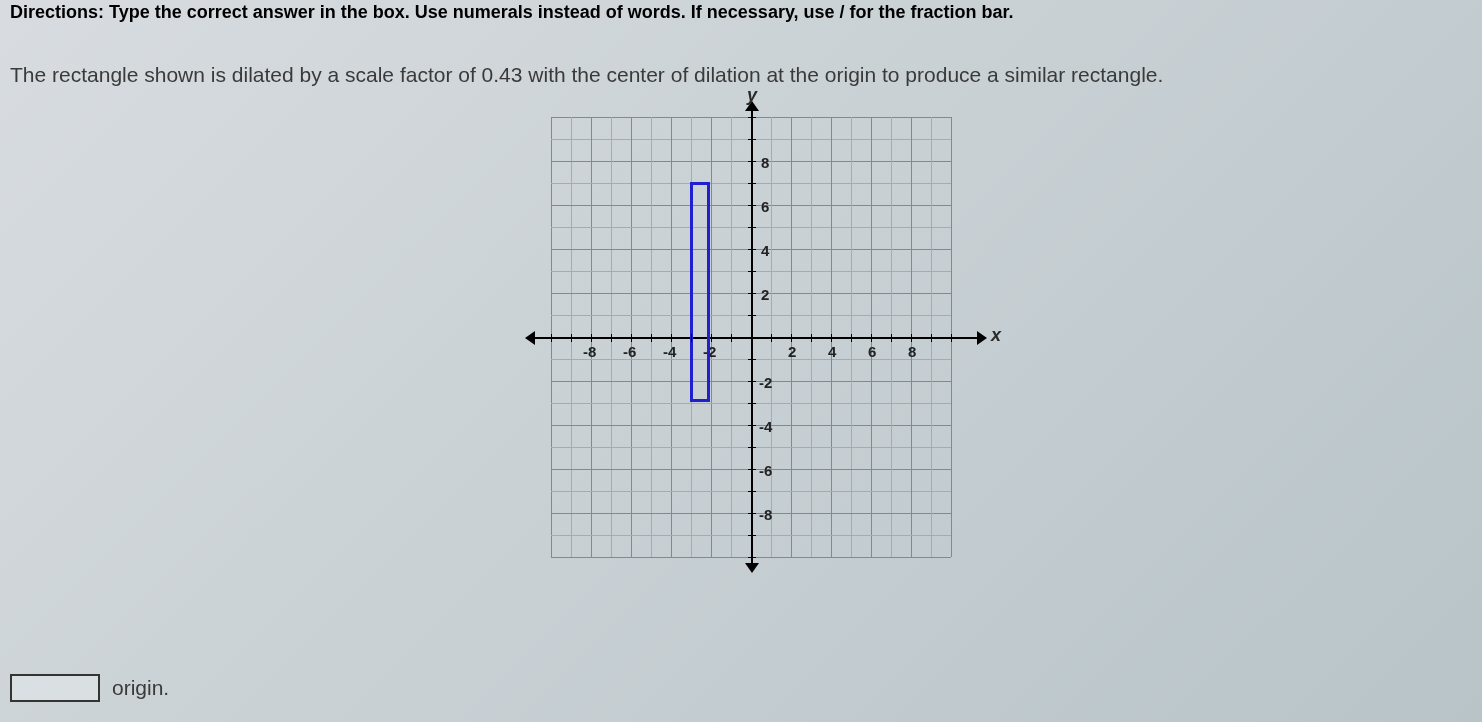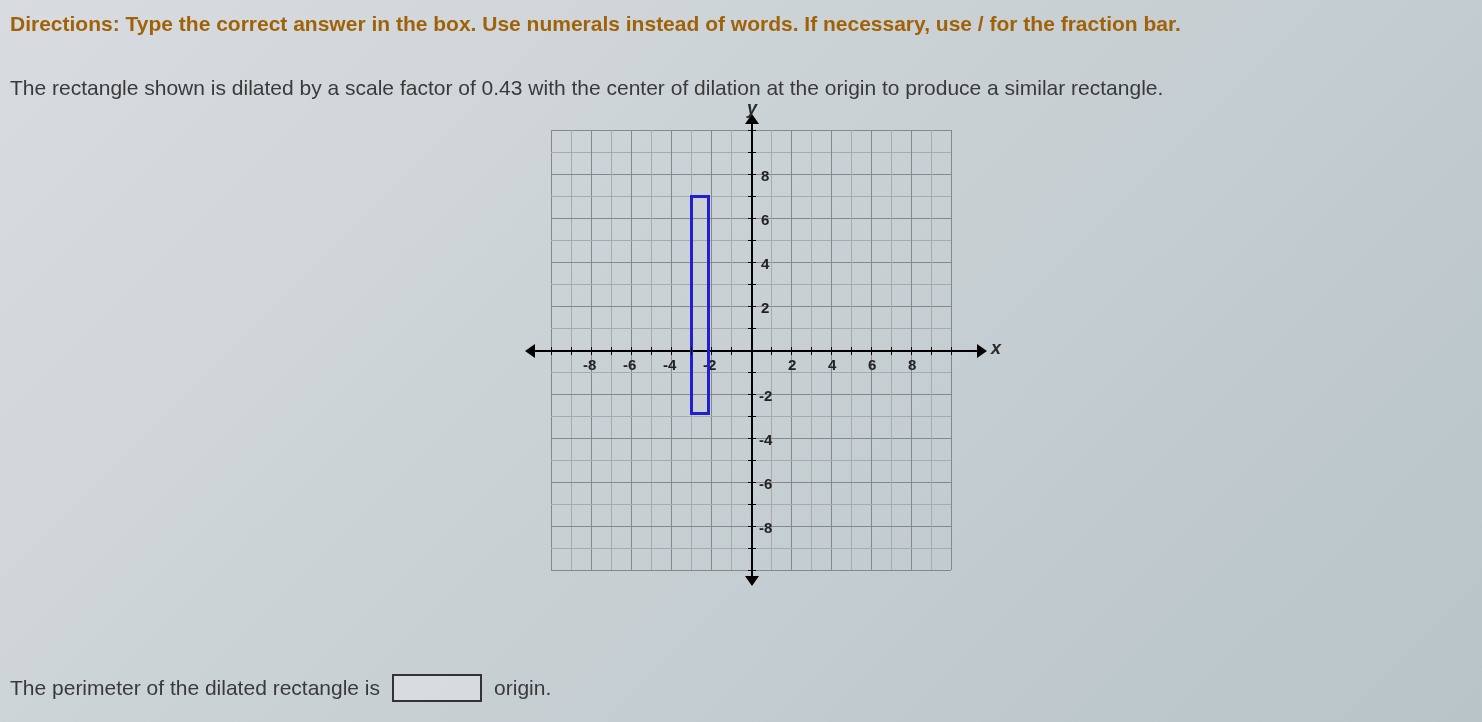--- a/index.html
+++ b/index.html
@@ -7,23 +7,23 @@
       width: 1482px;
       height: 722px;
       background: linear-gradient(135deg, #d8dce0 0%, #c8d0d4 50%, #b8c4c8 100%);
       font-family: Arial, Helvetica, sans-serif;
       color: #2a2a2a;
       padding: 0 10px;
       position: relative;
     }
     .directions {
       font-weight: bold;
-      font-size: 21px;
-      color: #a16207;
-      padding-top: 12px;
+      font-size: 18px;
+      color: #000000;
+      padding-top: 2px;
       padding-bottom: 40px;
     }
     .question {
       font-size: 21px;
       color: #3a3a3a;
       padding-bottom: 10px;
     }
     .graph-wrap {
       width: 100%;
       display: flex;
@@ -273,16 +273,15 @@
         <div class="tick-mark-y" style="top: 64px;"></div>
         <div class="tick-mark-x" style="left: 430px;"></div>
         <div class="tick-mark-y" style="top: 42px;"></div>
         <div class="tick-mark-x" style="left: 450px;"></div>
         <div class="tick-mark-y" style="top: 20px;"></div>
       </div>
   </div>
 </div>
 
 <div class="answer-row">
-  <span>The perimeter of the dilated rectangle is</span>
   <input class="answer-box" type="text" value="" style="">
   <span>origin.</span>
 </div>
 
 </body></html>

